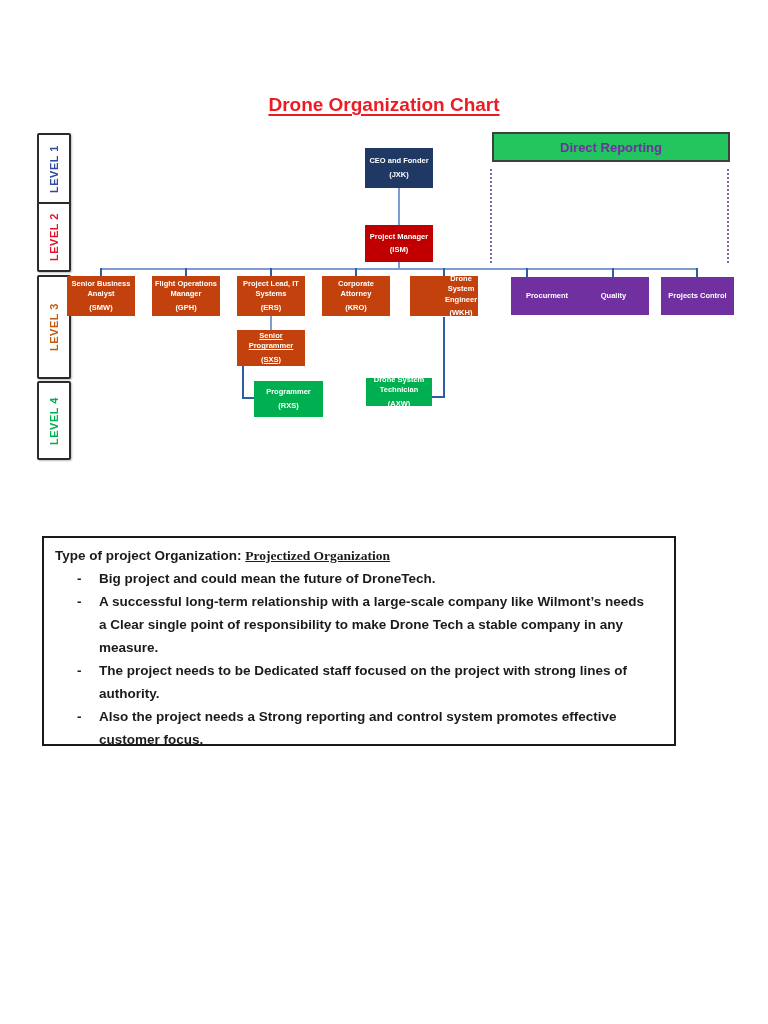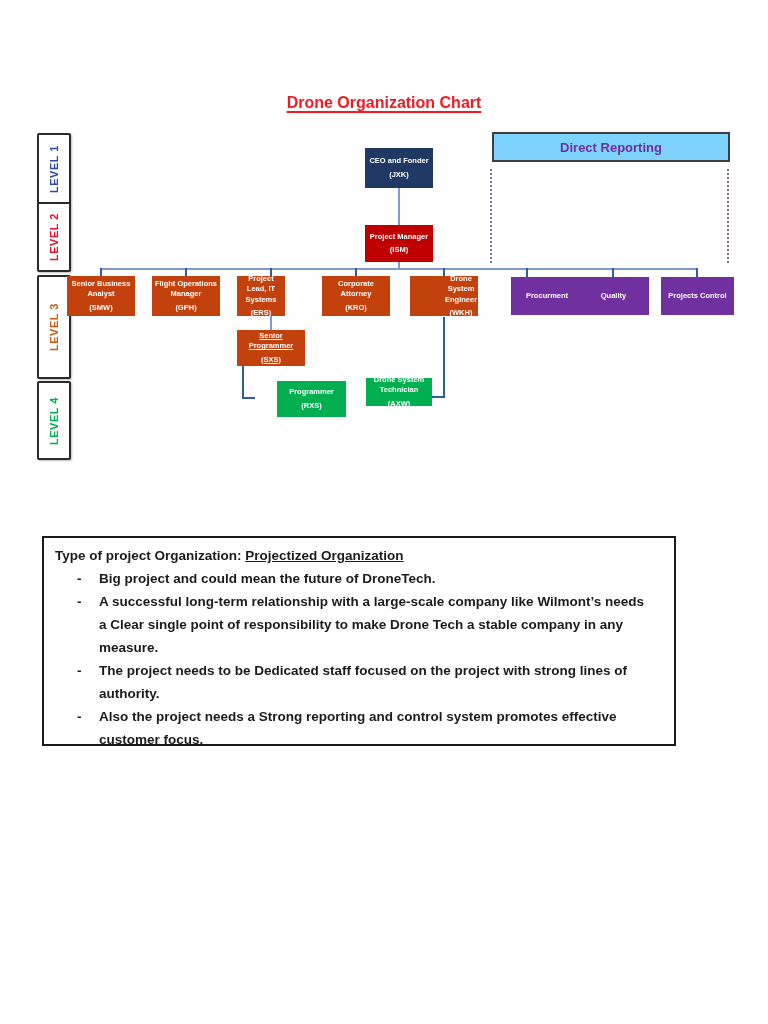--- a/index.html
+++ b/index.html
@@ -1,21 +1,21 @@
 <!DOCTYPE html>
 <html><head>
 <meta charset="utf-8">
 <style>
   html,body{margin:0;padding:0;background:#ffffff;}
   #page{position:relative;width:768px;height:1024px;background:#ffffff;
         font-family:"Liberation Sans", sans-serif;overflow:hidden;}
 
   
   .doc-title{position:absolute;left:0;top:94px;width:768px;text-align:center;
-    font-size:16px;font-weight:bold;color:#ed1c24;
+    font-size:19px;font-weight:bold;color:#ed1c24;
     text-decoration:underline;text-decoration-thickness:2px;text-underline-offset:3px;}
 
   
   .level-box{position:absolute;left:37px;width:30px;background:#fff;
     border:2px solid #2b2b2b;border-radius:2px;display:flex;align-items:center;
     justify-content:center;box-shadow:1px 1px 2px rgba(0,0,0,.25);}
   .level-box span{transform:rotate(-90deg);white-space:nowrap;font-size:11px;
     font-weight:bold;letter-spacing:.5px;}
   .lvl1 span{color:#2e4aa5;} .lvl2 span{color:#e8112d;}
   .lvl3 span{color:#c55a11;} .lvl4 span{color:#00b050;}
@@ -24,34 +24,34 @@
   .node{position:absolute;display:flex;flex-direction:column;align-items:center;
     justify-content:center;color:#fff;font-weight:bold;text-align:center;
     font-size:7.5px;line-height:1.35;padding:1px 2px;box-sizing:border-box;}
   .node .node-code{margin-top:3px;}
   .navy{background:#1f3864;} .redbox{background:#c00000;}
   .orange{background:#c2410c;} .purplebox{background:#7030a0;}
   .greenbox{background:#00b050;}
 
   
   .dr-box{position:absolute;left:492px;top:132px;width:238px;height:30px;
-    background:#7dd3fc;border:2px solid #3f3f3f;display:flex;align-items:center;
+    background:#22c55e;border:2px solid #3f3f3f;display:flex;align-items:center;
     justify-content:center;box-sizing:border-box;}
   .dr-box span{color:#7030a0;font-weight:bold;font-size:13px;}
 
   
   .conn{position:absolute;background:#7e9cd4;}
   .conn-dark{position:absolute;background:#2f5e9e;}
   .dotted{position:absolute;width:0;border-left:2px dotted #8566a8;}
 
   
   .notes{position:absolute;left:42px;top:536px;width:634px;height:210px;
     box-sizing:border-box;border:2px solid #1a1a1a;padding:6px 14px 6px 11px;
     font-size:13.5px;line-height:23px;color:#1b1b1b;font-weight:600;}
-  .notes .emph{font-weight:800;text-decoration:underline;}
+  .notes .emph{font-weight:800;text-decoration:underline;font-family:Liberation Serif, serif;}
   .bullet{display:flex;}
   .bullet .dash{width:22px;margin-left:22px;flex:0 0 auto;}
   .bullet .btxt{flex:1;max-width:552px;}
 </style>
 </head>
 <body>
 
 <div id="page">
 
   <div class="doc-title">Drone Organization Chart</div>
@@ -102,21 +102,21 @@
   </div>
 
   <div class="node orange" style="left:67px;top:276px;width:68px;height:40px;">
     <span class="node-title">Senior Business Analyst</span>
     <span class="node-code">(SMW)</span>
   </div>
   <div class="node orange" style="left:152px;top:276px;width:68px;height:40px;">
     <span class="node-title">Flight Operations Manager</span>
     <span class="node-code">(GPH)</span>
   </div>
-  <div class="node orange" style="left:237px;top:276px;width:48px;height:40px;">
+  <div class="node orange" style="left:237px;top:276px;width:68px;height:40px;">
     <span class="node-title">Project Lead, IT Systems</span>
     <span class="node-code">(ERS)</span>
   </div>
   <div class="node orange" style="left:322px;top:276px;width:68px;height:40px;">
     <span class="node-title">Corporate Attorney</span>
     <span class="node-code">(KRO)</span>
   </div>
   <div class="node orange" style="left:410px;top:276px;width:68px;height:40px;padding-left:36px;">
     <span class="node-title">Drone System Engineer</span>
     <span class="node-code">(WKH)</span>
@@ -129,21 +129,21 @@
     <span class="node-title">Quality</span>
   </div>
   <div class="node purplebox" style="left:661px;top:277px;width:73px;height:38px;">
     <span class="node-title">Projects Control</span>
   </div>
 
   <div class="node orange" style="left:237px;top:330px;width:68px;height:36px;text-decoration:underline;">
     <span class="node-title">Senior Programmer</span>
     <span class="node-code">(SXS)</span>
   </div>
-  <div class="node greenbox" style="left:254px;top:381px;width:69px;height:36px;margin-left:23px;">
+  <div class="node greenbox" style="left:254px;top:381px;width:69px;height:36px;">
     <span class="node-title">Programmer</span>
     <span class="node-code">(RXS)</span>
   </div>
   <div class="node greenbox" style="left:366px;top:378px;width:66px;height:28px;">
     <span class="node-title">Drone System Technician</span>
     <span class="node-code">(AXW)</span>
   </div>
 
   <div class="notes">
     <div>

